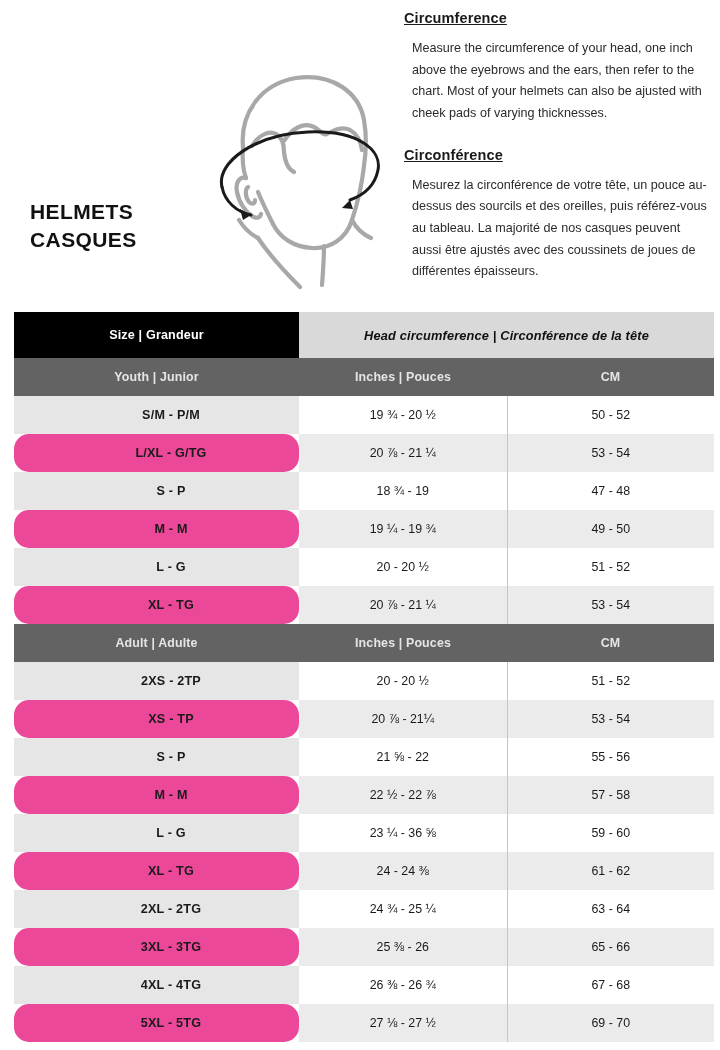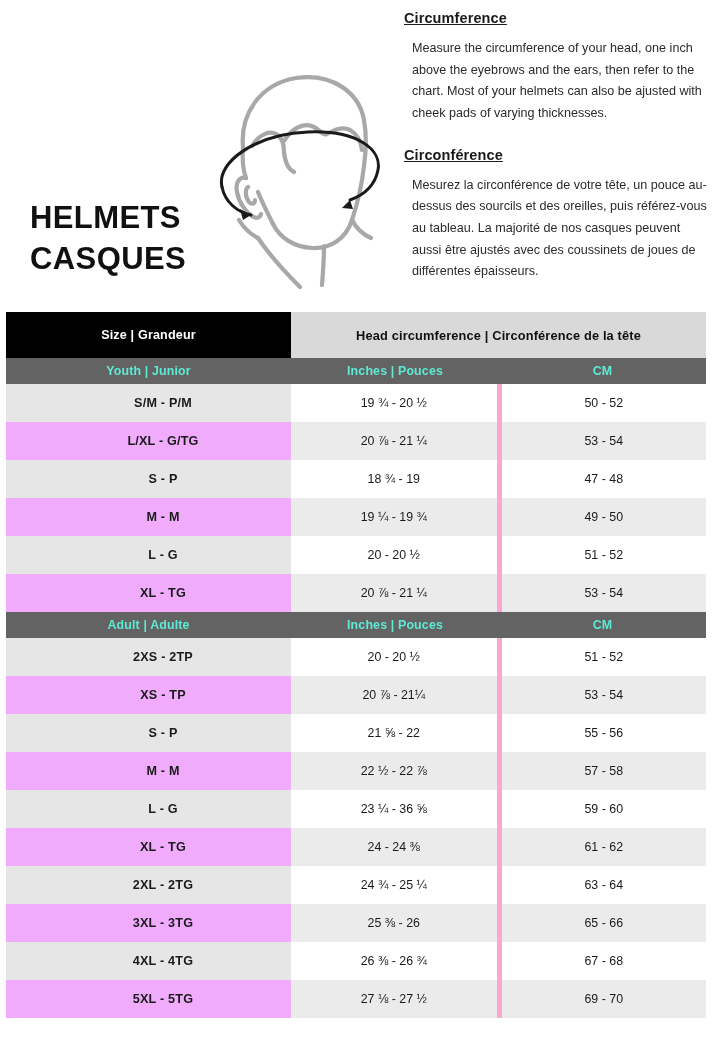--- a/index.html
+++ b/index.html
@@ -54,31 +54,31 @@
   }
   .tb-para:last-child { margin-bottom: 0; }
 
   .title-block {
     position: absolute;
     left: 30px;
     top: 198px;
     width: 260px;
   }
   .title-line {
-    font-size: 31px;
+    font-size: 21px;
     font-weight: bold;
     letter-spacing: 0.4px;
     line-height: 1.32;
     color: #111111;
   }
 
   
   .chart-wrap {
     position: absolute;
-    left: 6px;
+    left: 14px;
     top: 312px;
     width: 700px;
   }
   table.size-chart {
     width: 700px;
     border-collapse: collapse;
     table-layout: fixed;
   }
   table.size-chart col.c-size  { width: 285px; }
   table.size-chart col.c-in    { width: 208px; }
@@ -101,50 +101,51 @@
     height: 46px;
     letter-spacing: 0.15px;
   }
   .hdr-light {
     background: #d9d9d9;
     color: #111111;
     font-size: 12.8px;
     font-weight: bold;
     height: 46px;
     letter-spacing: 0.15px;
+    font-style: italic;
   }
   
   .hdr-gray {
     background: #636363;
-    color: #5eead4;
+    color: #e5e5e5;
     font-size: 12.4px;
     font-weight: bold;
-    height: 26px;
+    height: 38px;
     letter-spacing: 0.15px;
   }
 
   
   .cell-size {
     font-size: 12.6px;
     font-weight: bold;
     color: #1a1a1a;
     letter-spacing: 0.2px;
     padding-left: 29px;
   }
   .cell-meas {
     font-size: 12.4px;
     font-weight: normal;
     color: #1a1a1a;
-    border-left: 5px solid #f9a8d4;
+    border-left: 1px solid #f9a8d4;
   }
   .cell-meas.no-rule { border-left: none; }
 
   
   tr.odd  .cell-size { background: #e6e6e6; }
-  tr.even .cell-size { background: #f0abfc; }
+  tr.even .cell-size { background: #ec4899; border-radius: 15px; }
   tr.odd  .cell-meas { background: #ffffff; }
   tr.even .cell-meas { background: #ebebeb; }
 </style>
 </head>
 <body>
 
 <div class="top-area">
 
   <div class="illustration">
     <svg width="200" height="250" viewBox="0 0 200 250" xmlns="http://www.w3.org/2000/svg">

